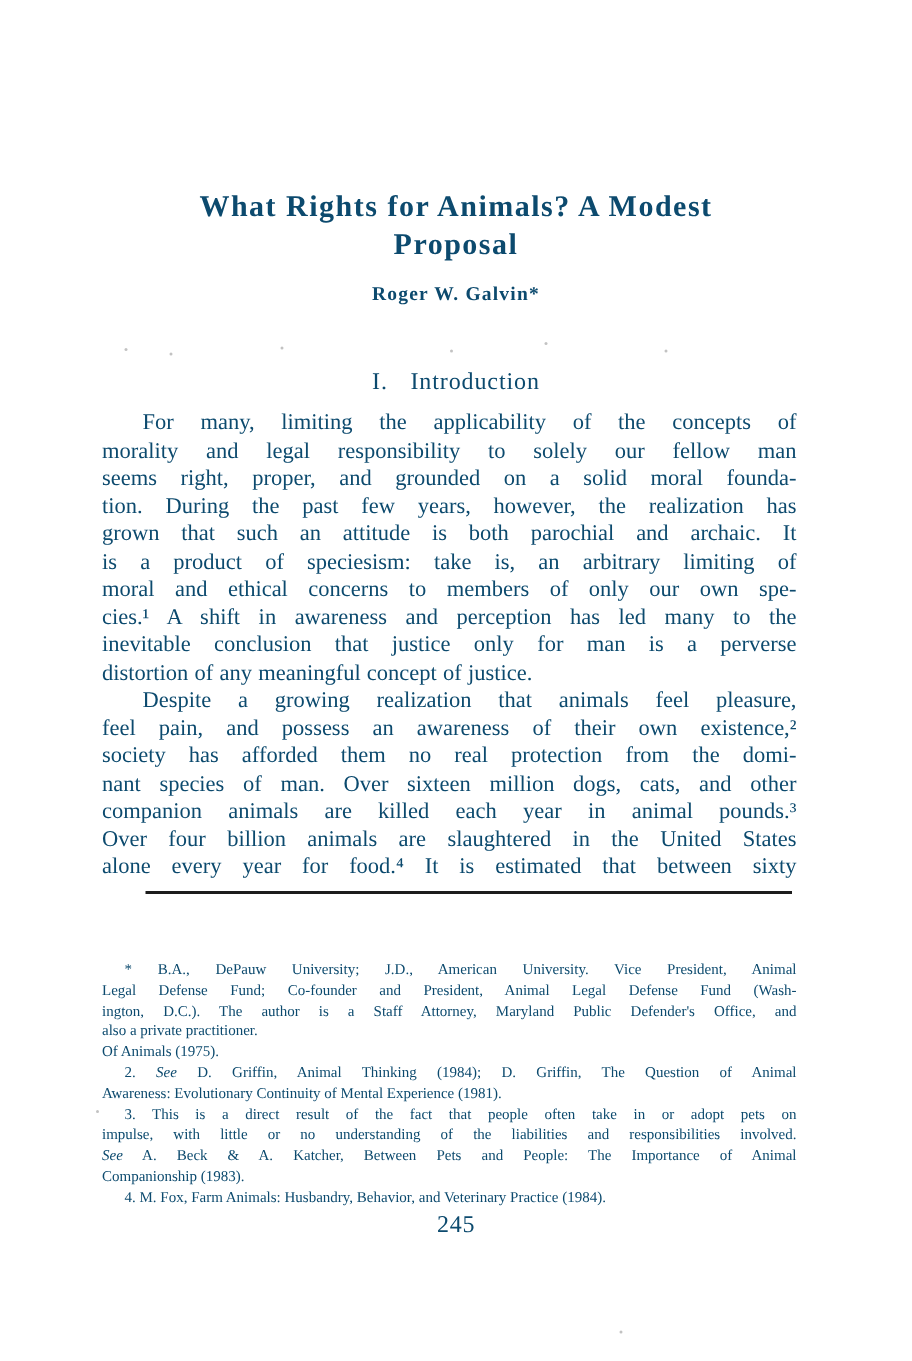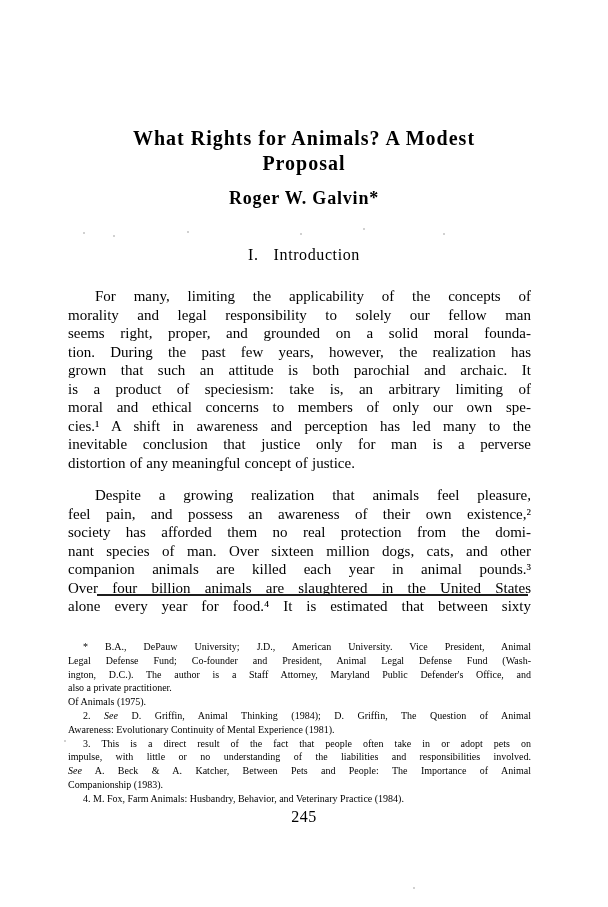--- a/index.html
+++ b/index.html
@@ -1,38 +1,38 @@
 <!DOCTYPE html>
 <html><head>
 <meta charset="utf-8">
 <style>
   html, body { margin: 0; padding: 0; background: #ffffff; }
   .page {
     position: relative;
     width: 608px;
     height: 907px;
     background: #ffffff;
-    color: #000000;
+    color: #0c4a6e;
     font-family: "Liberation Serif", serif;
     overflow: hidden;
   }
   .title {
     position: absolute;
     top: 126px; left: 0; right: 0;
     text-align: center;
     font-size: 20px;
     line-height: 25px;
     font-weight: bold;
     letter-spacing: 1px;
   }
   .author {
     position: absolute;
     top: 188px; left: 0; right: 0;
     text-align: center;
-    font-size: 18px;
+    font-size: 13px;
     font-weight: bold;
     letter-spacing: 0.8px;
   }
   .heading {
     position: absolute;
     top: 246px; left: 0; right: 0;
     text-align: center;
     font-size: 16px;
     letter-spacing: 0.6px;
   }
@@ -42,21 +42,21 @@
     top: 273px; left: 68px; width: 463px;
     font-size: 15px;
   }
   .bline {
     line-height: 18.5px;
     text-align: justify;
     text-align-last: justify;
     word-spacing: 0.4px;
     white-space: normal;
   }
-  .bline.first { padding-left: 27px; margin-top: 14px; }
+  .bline.first { padding-left: 27px; }
   .bline.endp { text-align-last: left; }
   .rule {
     position: absolute;
     top: 594px; left: 97px; width: 431px;
     border-top: 2px solid #1c1c1c;
   }
   .footnotes {
     position: absolute;
     top: 640px; left: 68px; width: 463px;
     font-size: 10px;

